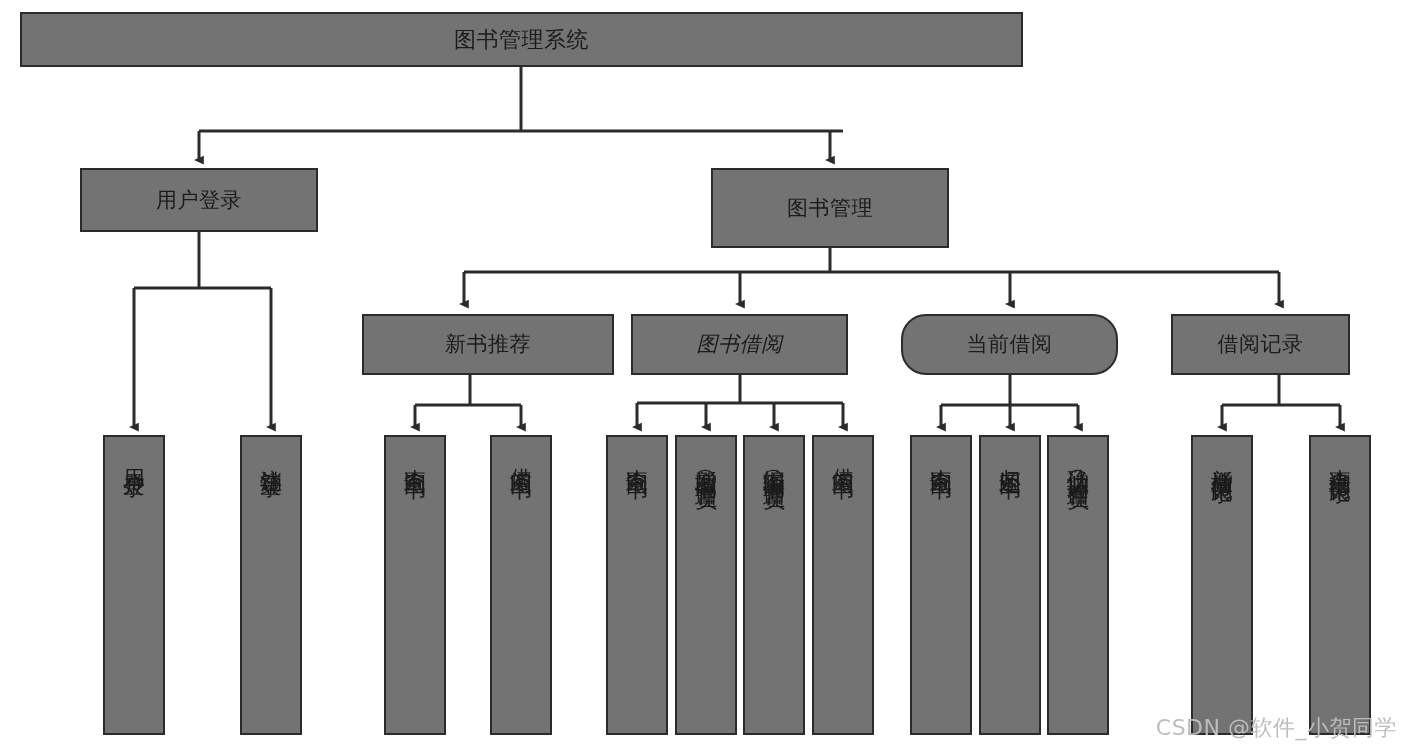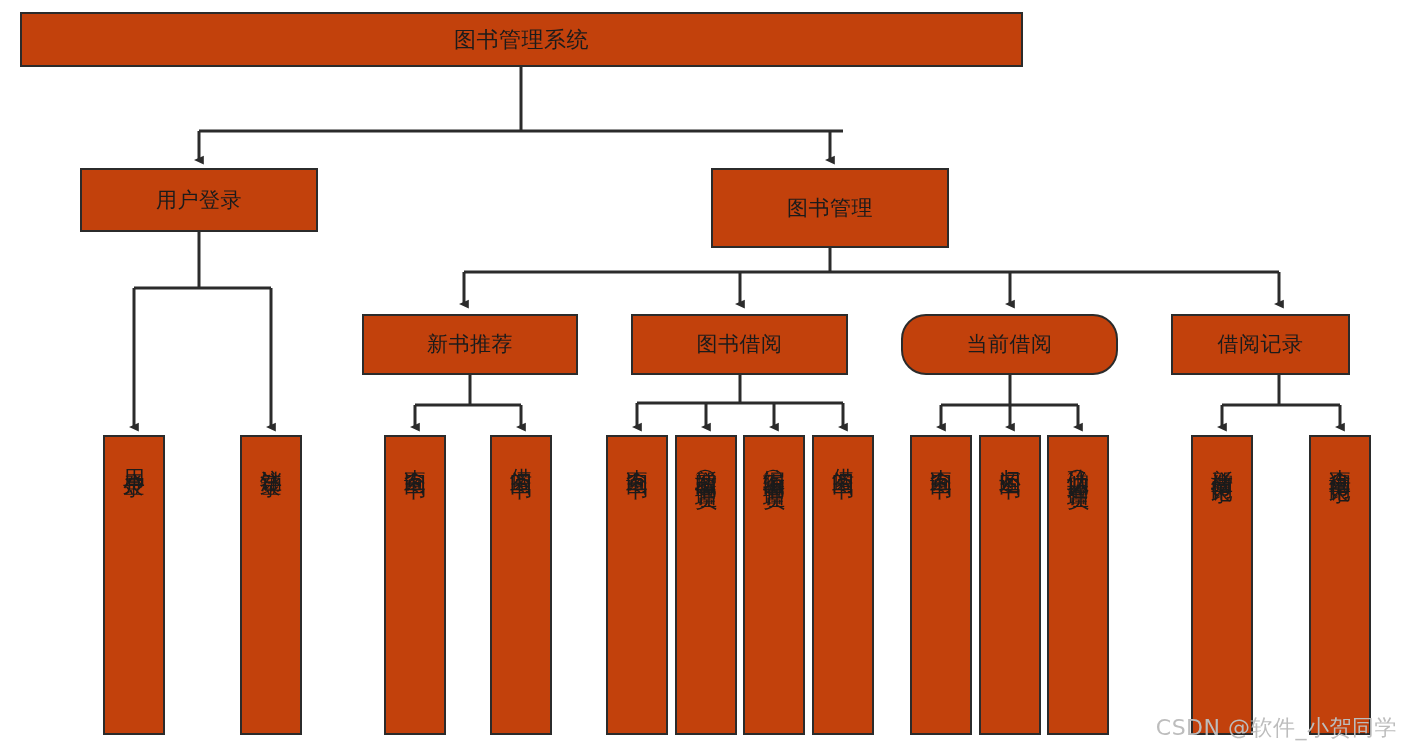--- a/index.html
+++ b/index.html
@@ -21,21 +21,21 @@
     position: absolute;
     left: 0;
     top: 0;
     width: 1405px;
     height: 747px;
     pointer-events: none;
   }
   .node {
     position: absolute;
     box-sizing: border-box;
-    background: #c2410c;
+    background: #737373;
     border: 2px solid #2b2b2b;
     display: flex;
     align-items: center;
     justify-content: center;
     color: #1b1b1b;
     z-index: 2;
   }
   .node-label {
     line-height: 1.18;
     letter-spacing: 0.5px;
@@ -131,24 +131,24 @@
     <span class="node-label">图书管理系统</span>
   </div>
 
   <div class="node horizontal" style="left:80px; top:168px; width:238px; height:64px;">
     <span class="node-label">用户登录</span>
   </div>
   <div class="node horizontal" style="left:711px; top:168px; width:238px; height:80px;">
     <span class="node-label">图书管理</span>
   </div>
 
-  <div class="node horizontal" style="left:362px; top:314px; width:216px; height:61px;">
+  <div class="node horizontal" style="left:362px; top:314px; width:252px; height:61px;">
     <span class="node-label">新书推荐</span>
   </div>
-  <div class="node horizontal" style="left:631px; top:314px; width:217px; height:61px;">
+  <div class="node horizontal" style="left:631px; top:314px; width:217px; height:61px;font-style:italic;">
     <span class="node-label">图书借阅</span>
   </div>
   <div class="node horizontal" style="left:901px; top:314px; width:217px; height:61px;border-radius:25px;">
     <span class="node-label">当前借阅</span>
   </div>
   <div class="node horizontal" style="left:1171px; top:314px; width:179px; height:61px;">
     <span class="node-label">借阅记录</span>
   </div>
 
   <div class="node vertical" style="left:103px; top:435px; width:62px; height:300px;">

